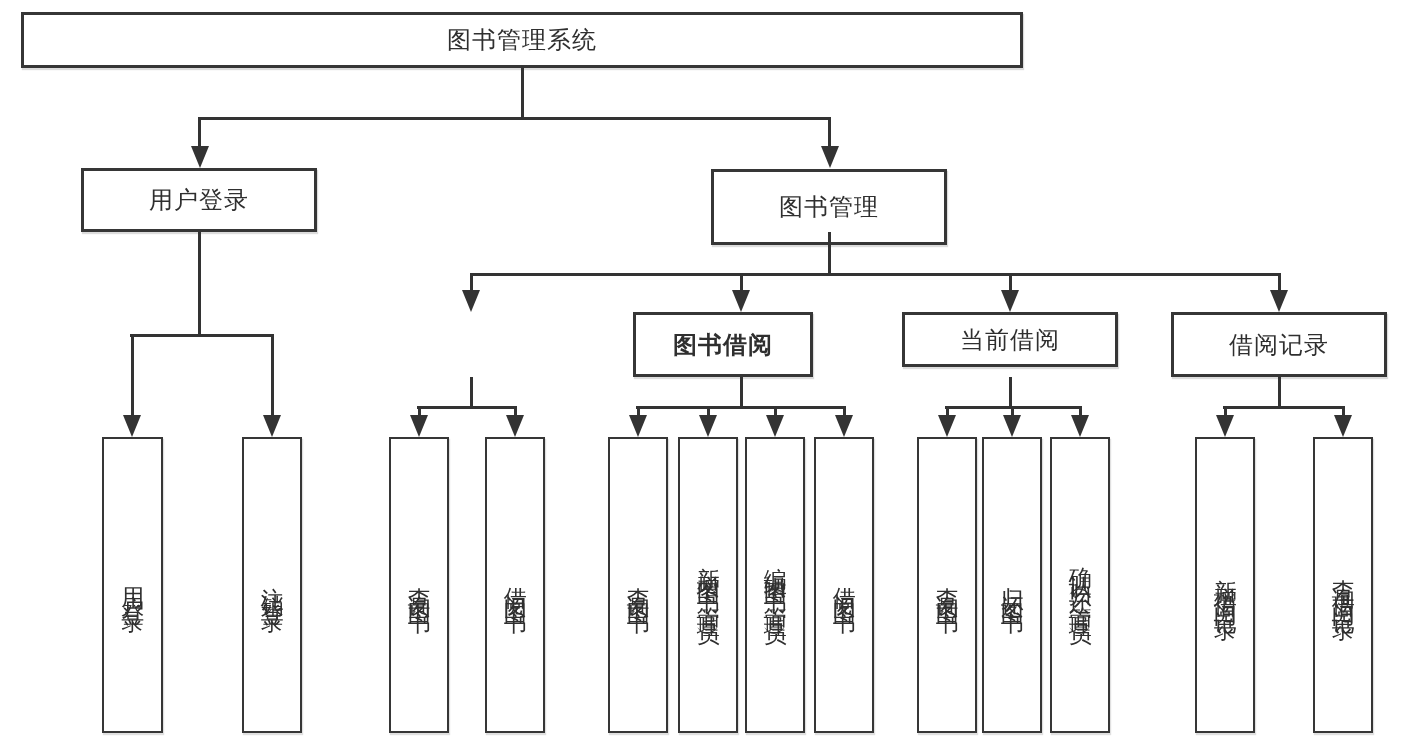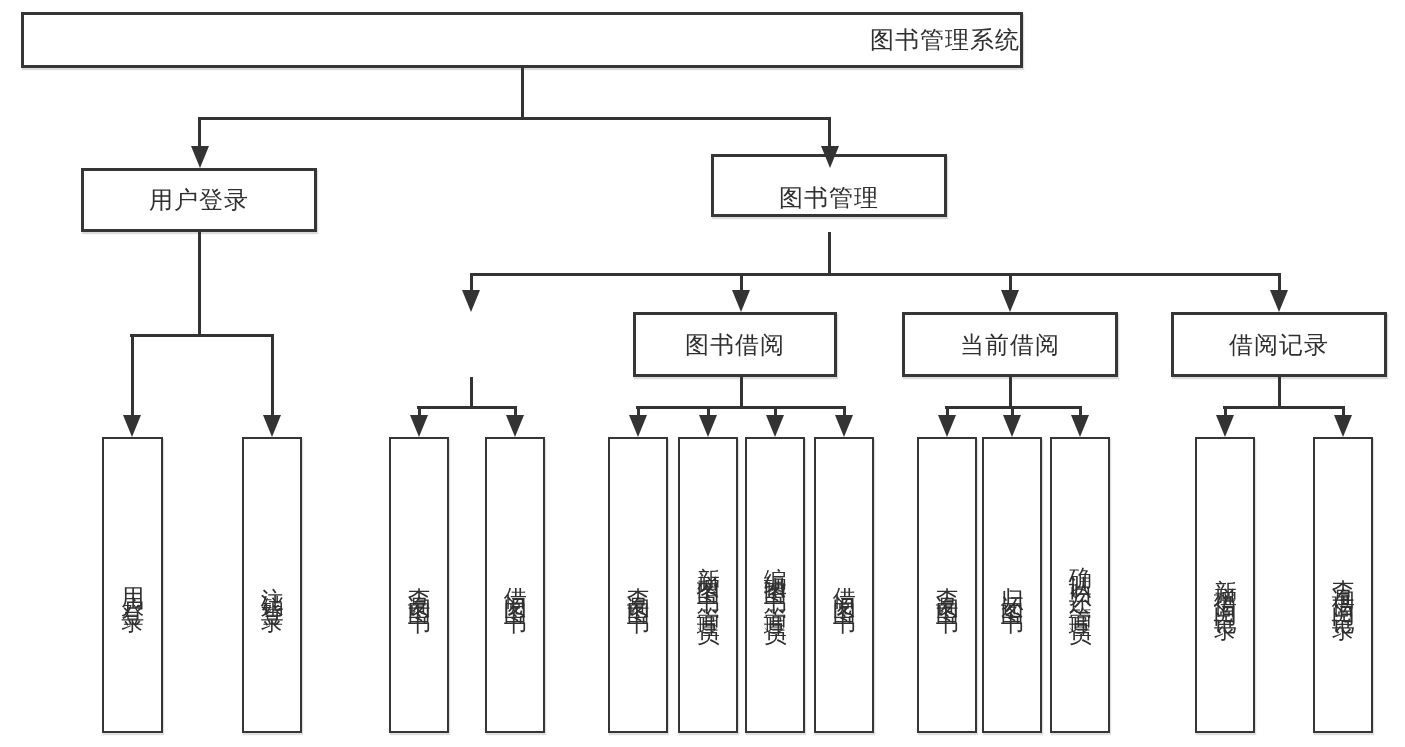--- a/index.html
+++ b/index.html
@@ -29,36 +29,36 @@
   .watermark {
     position:absolute; right:12px; bottom:3px; font-size:19px;
     color:var(--wm); letter-spacing:0.5px; white-space:nowrap;
   }
 </style>
 </head>
 <body>
 
 <div class="canvas">
 
-  <div class="box" style="left:21px; top:12px; width:1002px; height:56px;justify-content:flex-end;">
+  <div class="box" style="left:21px; top:12px; width:1002px; height:56px;">
     <span>图书管理系统</span>
   </div>
 
   <div class="box" style="left:81px; top:168px; width:236px; height:64px;">
     <span>用户登录</span>
   </div>
 
-  <div class="box" style="left:711px; top:154px; width:236px; height:63px;align-items:flex-end;">
+  <div class="box" style="left:711px; top:169px; width:236px; height:76px;">
     <span>图书管理</span>
   </div>
 
-  <div class="box" style="left:633px; top:312px; width:204px; height:65px;">
+  <div class="box" style="left:633px; top:312px; width:180px; height:65px;font-weight:bold;">
     <span>图书借阅</span>
   </div>
-  <div class="box" style="left:902px; top:312px; width:216px; height:65px;">
+  <div class="box" style="left:902px; top:312px; width:216px; height:55px;">
     <span>当前借阅</span>
   </div>
   <div class="box" style="left:1171px; top:312px; width:216px; height:65px;">
     <span>借阅记录</span>
   </div>
 
   <div class="box leaf" style="left:102px; top:437px; width:61px; height:296px;">
     <span class="vtext">用户登录</span>
   </div>
   <div class="box leaf" style="left:242px; top:437px; width:60px; height:296px;">

